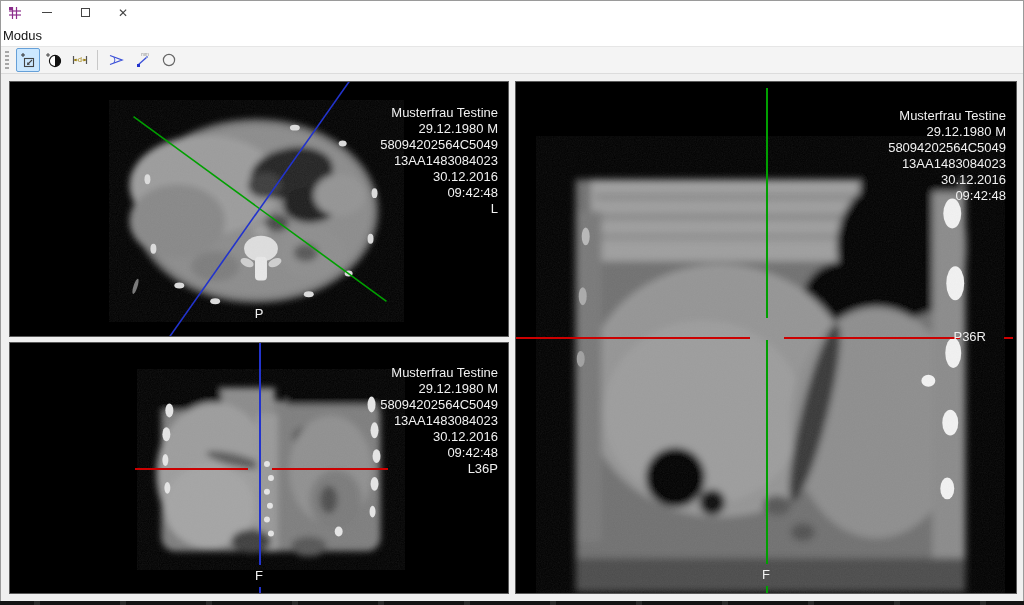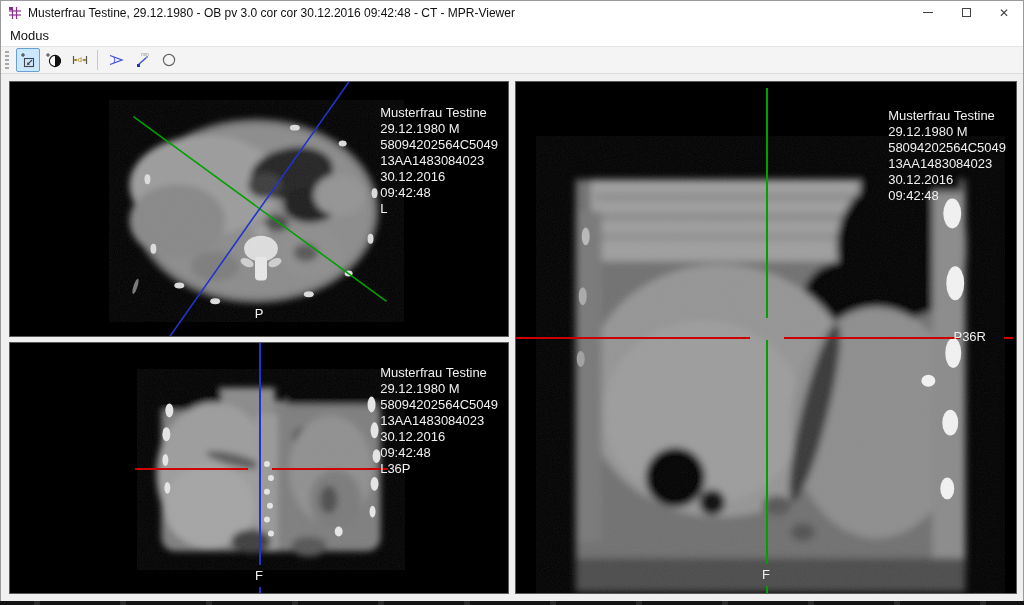--- a/index.html
+++ b/index.html
@@ -13,36 +13,36 @@
             background:#f0f0f0; border:1px solid #9a9a9a; }
   .titlebar { height:23px; background:#ffffff; display:flex; align-items:center; padding-left:7px; }
   .app-icon { width:14px; height:14px; margin-right:6px; flex:0 0 auto; }
   .title { font-size:12px; color:#111; flex:1; white-space:nowrap; overflow:hidden; }
   .win-controls { display:flex; height:100%; }
   .win-btn { width:38px; height:100%; display:flex; align-items:center; justify-content:center; cursor:default; }
   .glyph-min { width:10px; height:1px; background:#444; }
   .glyph-max { width:9px; height:9px; border:1px solid #444; }
   .glyph-close { font-size:12px; color:#444; line-height:1; }
   .menubar { height:22px; background:#ffffff; display:flex; align-items:center; }
-  .menu-item { font-size:13px; padding:2px 9px; color:#111; }
+  .menu-item { font-size:13px; padding:2px 2px; color:#111; }
   .toolbar { height:28px; background:#f4f4f4; border-top:1px solid #e6e6e6;
              border-bottom:1px solid #dcdcdc; display:flex; align-items:center; padding-left:2px; }
   .grip { width:4px; height:18px; margin:0 5px 0 2px;
           background:repeating-linear-gradient(180deg,#a8a8a8 0 2px,transparent 2px 4px); }
   .tool-btn { width:24px; height:24px; display:flex; align-items:center; justify-content:center;
               margin-left:2px; border:1px solid transparent; border-radius:2px; }
   .tool-btn.selected { background:var(--selected-tool-bg); border-color:var(--selected-tool-border); }
   .tsep { width:1px; height:20px; background:#c8c8c8; margin:0 5px; }
   .client { position:absolute; left:0; top:74px; width:1022px; height:527px; background:#f0f0f0; }
   .viewport { position:absolute; background:#000; border:1px solid #5a5a5a; overflow:hidden; }
   .vp-tl { left:8px; top:6px;  width:500px; height:256px; }
   .vp-bl { left:8px; top:267px; width:500px; height:252px; }
   .vp-r  { left:514px; top:6px; width:502px; height:513px; }
   .ct, .lines { position:absolute; left:0; top:0; width:100%; height:100%; }
-  .overlay-block { position:absolute; right:10px; 
+  .overlay-block { position:absolute; right:10px; text-align:right;
                    color:var(--overlay-text); font-size:13px; line-height:16px; }
   .orient { position:absolute; color:var(--overlay-text); font-size:13px; line-height:16px; }
   .orient.bottom { left:0; right:0; text-align:center; }
   .hseg  { position:absolute; height:2px; background:var(--crosshair-red); }
   .vblue { position:absolute; width:2px; background:var(--crosshair-blue); }
   .vgreen{ position:absolute; width:2px; background:var(--crosshair-green); }
   .gl { stroke:var(--crosshair-green); stroke-width:1.6; }
   .bl { stroke:var(--crosshair-blue);  stroke-width:1.6; }
   .behind { position:absolute; left:0; top:601px; width:1024px; height:4px;
             background:repeating-linear-gradient(90deg,#141414 0 34px,#2c2c2c 34px 40px,#141414 40px 86px); }
@@ -55,21 +55,20 @@
   <div class="titlebar">
     <svg class="app-icon" viewBox="0 0 14 14">
       <g stroke="#8B2D8B" stroke-width="1.2" fill="none">
         <line x1="4.5" y1="1" x2="4.5" y2="13"></line>
           <line x1="8.5" y1="1" x2="8.5" y2="13"></line>
         <line x1="1" y1="5" x2="13" y2="5"></line>
           <line x1="1" y1="9" x2="13" y2="9"></line>
       </g>
       <rect x="1" y="1" width="3" height="3" fill="#8B2D8B"></rect>
     </svg>
-    <span class="title">Musterfrau Testine, 29.12.1980 - OB pv 3.0 cor cor 30.12.2016 09:42:48 - CT - MPR-Viewer</span>
     <div class="win-controls">
       <div class="win-btn">
           <span class="glyph-min"></span>
         </div>
       <div class="win-btn">
           <span class="glyph-max"></span>
         </div>
       <div class="win-btn">
           <span class="glyph-close">✕</span>
         </div>

